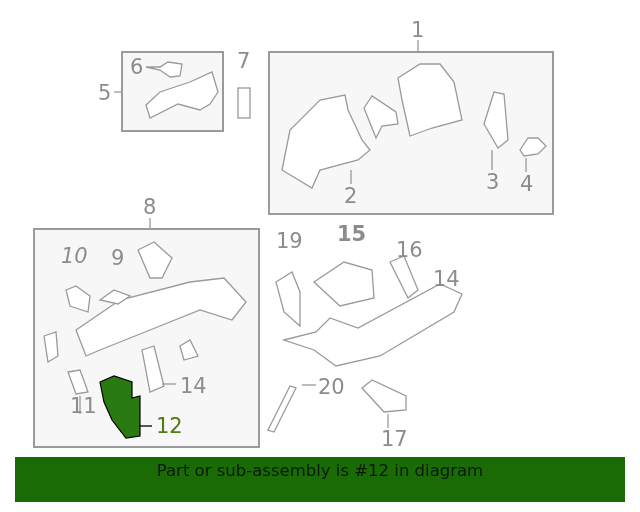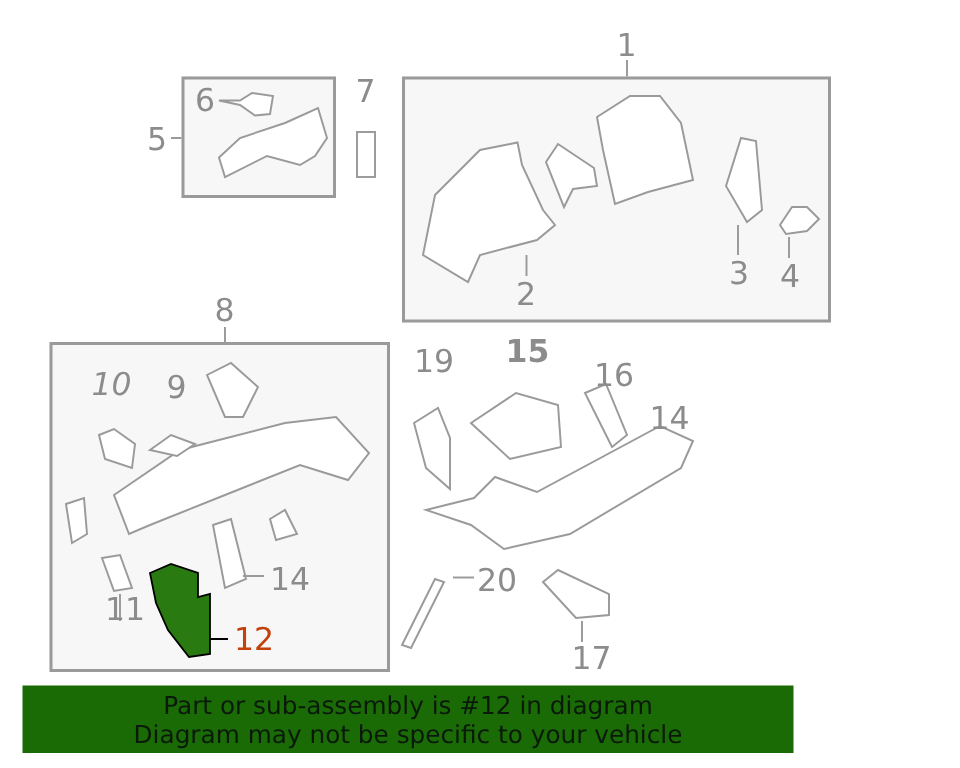--- a/index.html
+++ b/index.html
@@ -1,21 +1,21 @@
 <!DOCTYPE html>
 <html><head>
 <meta charset="utf-8">
 <style>
   html,body{margin:0;padding:0;background:#fff;}
   body{width:640px;height:512px;position:relative;overflow:hidden;font-family:"DejaVu Sans",sans-serif;}
   .box{position:absolute;border:2px solid #9a9a9a;background:#f7f7f7;box-sizing:border-box;}
   .lbl{position:absolute;color:#8c8c8c;font-size:21px;line-height:1;}
-  .lbl.hl{color:#c2410c;}
+  .lbl.hl{color:#4d7c0f;}
   svg.dia{position:absolute;left:0;top:0;}
-  .banner{position:absolute;left:15px;top:457px;width:514px;height:45px;background:#1a6b06;color:#0a1a0a;text-align:center;font-size:16.5px;line-height:19px;padding-top:4px;box-sizing:border-box;}
+  .banner{position:absolute;left:15px;top:457px;width:610px;height:45px;background:#1a6b06;color:#0a1a0a;text-align:center;font-size:16.5px;line-height:19px;padding-top:4px;box-sizing:border-box;}
 </style>
 </head>
 <body>
 
 <div class="box" style="left:121px;top:51px;width:103px;height:81px;"></div>
 <div class="box" style="left:268px;top:51px;width:286px;height:164px;"></div>
 <div class="box" style="left:33px;top:228px;width:227px;height:220px;"></div>
 
 <svg class="dia" width="640" height="460" fill="none" stroke="#9a9a9a" stroke-width="1.3">
 
@@ -76,14 +76,13 @@
 <div class="lbl" style="left:180px;top:376px;">14</div>
 <div class="lbl" style="left:433px;top:259px;margin-top:10px;">14</div>
 <div class="lbl" style="left:337px;top:224px;font-weight:bold;">15</div>
 <div class="lbl" style="left:396px;top:240px;">16</div>
 <div class="lbl" style="left:381px;top:429px;">17</div>
 <div class="lbl" style="left:276px;top:231px;">19</div>
 <div class="lbl" style="left:318px;top:377px;">20</div>
 
 <div class="banner">
   <div>Part or sub-assembly is #12 in diagram</div>
-  <div>Diagram may not be specific to your vehicle</div>
 </div>
 
 </body></html>

